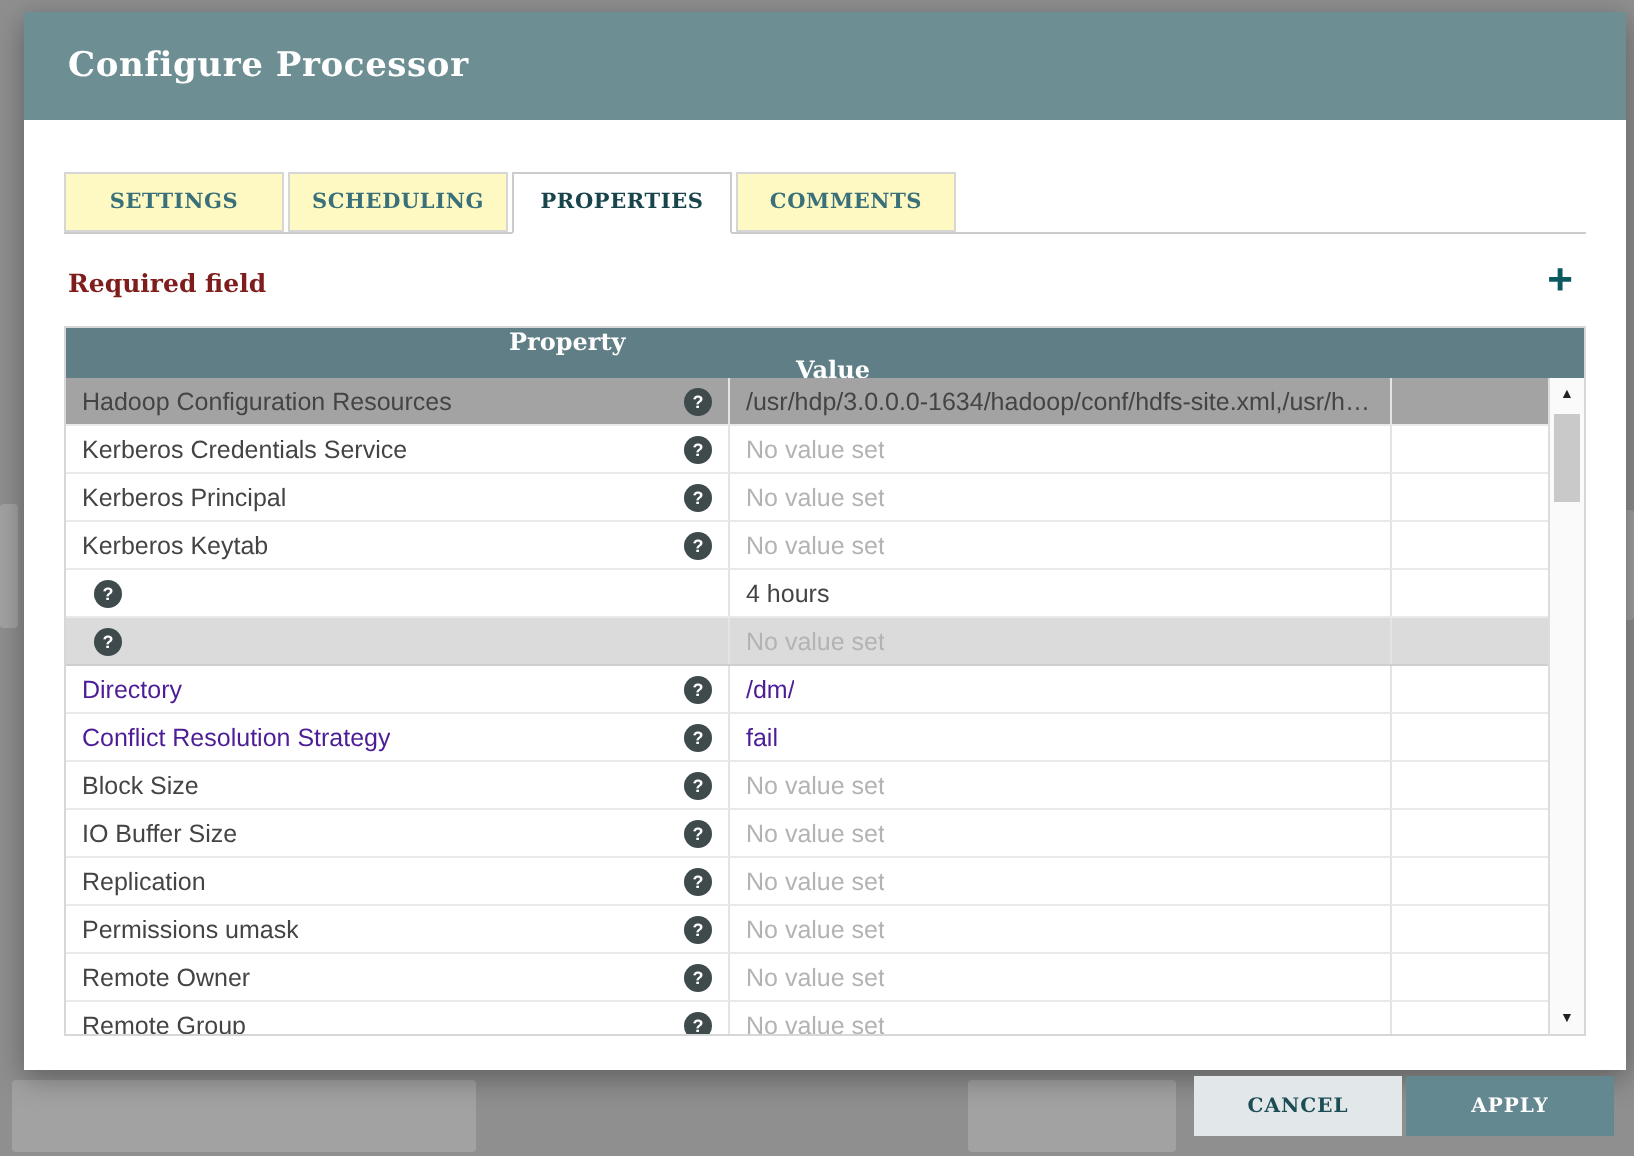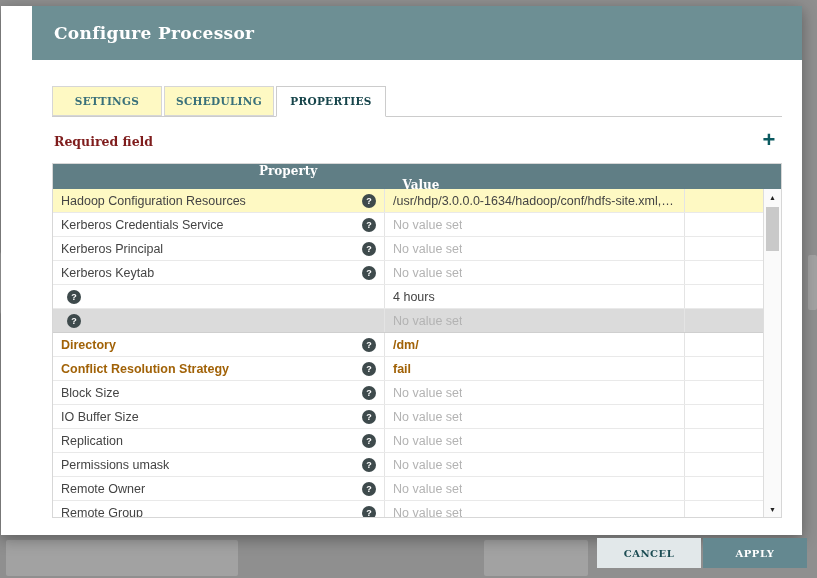--- a/index.html
+++ b/index.html
@@ -12,25 +12,24 @@
   }
   
   .ghost { position: absolute; background: rgba(230,230,230,0.22); border-radius: 2px; }
   .ghost-bl { left: 6px; top: 540px; width: 232px; height: 36px; }
   .ghost-br { left: 484px; top: 540px; width: 104px; height: 36px; }
   .ghost-l  { left: 0; top: 252px; width: 9px; height: 62px; }
   .ghost-r  { right: 0; top: 255px; width: 9px; height: 55px; }
 
   .dialog {
     position: absolute;
-    left: 1px; top: 6px;
+    left: 12px; top: 6px;
     width: 801px; height: 529px;
     background: #ffffff;
     box-shadow: 0 4px 14px rgba(0,0,0,0.35);
-    padding-left: 31px;
   }
   .dialog-header {
     height: 54px;
     background: #6d8f94;
     display: flex;
     align-items: center;
     padding: 0 22px;
   }
   .dialog-title {
     color: #ffffff;
@@ -114,21 +113,21 @@
   .trow {
     display: flex;
     align-items: stretch;
     height: 24px;
     border-bottom: 1px solid #e9e9e9;
     font-size: 12.5px;
     color: #444444;
     cursor: default;
   }
   .bg-white  { background: #ffffff; }
-  .bg-yellow { background: #fef9c3; }
+  .bg-yellow { background: #a3a3a3; }
   .bg-gray   { background: #dbdbdb; border-bottom-color: #cfcfcf; }
 
   .cell-prop {
     width: 332px;
     display: flex;
     align-items: center;
     justify-content: space-between;
     padding: 0 8px;
     border-right: 1px solid #e4e4e4;
   }
@@ -152,21 +151,21 @@
     display: flex;
     align-items: center;
     padding: 0 8px;
     border-right: 1px solid #e4e4e4;
     min-width: 0;
     cursor: pointer;
   }
   .cell-val span { white-space: nowrap; overflow: hidden; text-overflow: ellipsis; }
   .cell-extra { width: 78px; }
   .noval { color: #b3b3b3; }
-  .trow.bold .pname, .trow.bold .val { font-weight: bold; color: #a16207; }
+  .trow.bold .pname, .trow.bold .val { font-weight: normal; color: #4c1d95; }
 
   .scrollbar {
     width: 18px;
     height: 328px;
     background: #fafafa;
     border-left: 1px solid #dddddd;
     display: flex;
     flex-direction: column;
   }
   .sb-btn {
@@ -215,20 +214,21 @@
 
 <div class="dialog">
   <div class="dialog-header">
     <span class="dialog-title">Configure Processor</span>
   </div>
   <div class="dialog-body">
     <div class="tab-bar">
         <div class="tab">SETTINGS</div>
         <div class="tab">SCHEDULING</div>
         <div class="tab active">PROPERTIES</div>
+        <div class="tab">COMMENTS</div>
       </div>
 
     <div class="required-row">
       <span class="required-label">Required field</span>
       <span class="add-btn">+</span>
     </div>
 
     <div class="ptable">
       <div class="thead">
         <div class="col-prop">Property</div>

